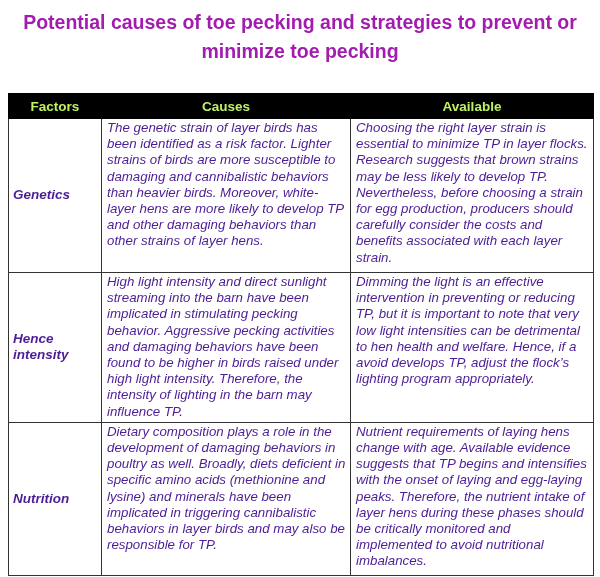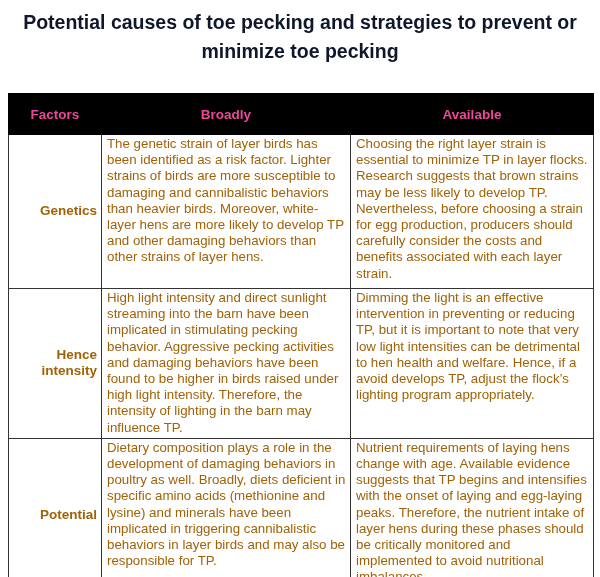--- a/index.html
+++ b/index.html
@@ -17,51 +17,52 @@
   }
   .title {
     position: absolute;
     left: 0;
     top: 8px;
     width: 600px;
     text-align: center;
     font-weight: bold;
     font-size: 19.5px;
     line-height: 29px;
-    color: #0f172a;
+    color: #a21caf;
   }
   table.main {
     position: absolute;
     left: 8px;
     top: 93px;
     width: 585px;
     border-collapse: collapse;
     table-layout: fixed;
   }
   table.main th {
     background: #000000;
-    color: #ec4899;
+    color: #bef264;
     font-weight: bold;
     font-size: 13.5px;
     height: 24px;
-    padding: 8px;
+    padding: 0;
     text-align: center;
     border: 1px solid #000000;
   }
   table.main td {
     border: 1.5px solid #333333;
     vertical-align: top;
     font-size: 13.3px;
     line-height: 16.2px;
     padding: 1px 3px 2px 5px;
-    color: #a16207;
+    color: #4c1d95;
+    font-style: italic;
   }
   table.main td.factor {
     vertical-align: middle;
-    text-align: right;
+    text-align: left;
     font-weight: bold;
     font-size: 13.5px;
     padding: 0 4px;
   }
   tr.row-genetics td { height: 150px; }
   tr.row-light td { height: 145px; }
   tr.row-nutrition td { height: 149px; }
   col.c1 { width: 93px; }
   col.c2 { width: 249px; }
   col.c3 { width: 243px; }
@@ -73,34 +74,34 @@
 
 <table class="main">
   <colgroup>
     <col class="c1">
       <col class="c2">
       <col class="c3">
   </colgroup>
   <thead>
     <tr>
       <th>Factors</th>
-      <th>Broadly</th>
+      <th>Causes</th>
       <th>Available</th>
     </tr>
   </thead>
   <tbody>
     <tr class="row-genetics">
       <td class="factor">Genetics</td>
       <td>The genetic strain of layer birds has been identified as a risk factor. Lighter strains of birds are more susceptible to damaging and cannibalistic behaviors than heavier birds. Moreover, white-layer hens are more likely to develop TP and other damaging behaviors than other strains of layer hens.</td>
       <td>Choosing the right layer strain is essential to minimize TP in layer flocks. Research suggests that brown strains may be less likely to develop TP. Nevertheless, before choosing a strain for egg production, producers should carefully consider the costs and benefits associated with each layer strain.</td>
     </tr>
     <tr class="row-light">
       <td class="factor">Hence intensity</td>
       <td>High light intensity and direct sunlight streaming into the barn have been implicated in stimulating pecking behavior. Aggressive pecking activities and damaging behaviors have been found to be higher in birds raised under high light intensity. Therefore, the intensity of lighting in the barn may influence TP.</td>
       <td>Dimming the light is an effective intervention in preventing or reducing TP, but it is important to note that very low light intensities can be detrimental to hen health and welfare. Hence, if a avoid develops TP, adjust the flock’s lighting program appropriately.</td>
     </tr>
     <tr class="row-nutrition">
-      <td class="factor">Potential</td>
+      <td class="factor">Nutrition</td>
       <td>Dietary composition plays a role in the development of damaging behaviors in poultry as well. Broadly, diets deficient in specific amino acids (methionine and lysine) and minerals have been implicated in triggering cannibalistic behaviors in layer birds and may also be responsible for TP.</td>
       <td>Nutrient requirements of laying hens change with age. Available evidence suggests that TP begins and intensifies with the onset of laying and egg-laying peaks. Therefore, the nutrient intake of layer hens during these phases should be critically monitored and implemented to avoid nutritional imbalances.</td>
     </tr>
   </tbody>
 </table>
 
 </body></html>

